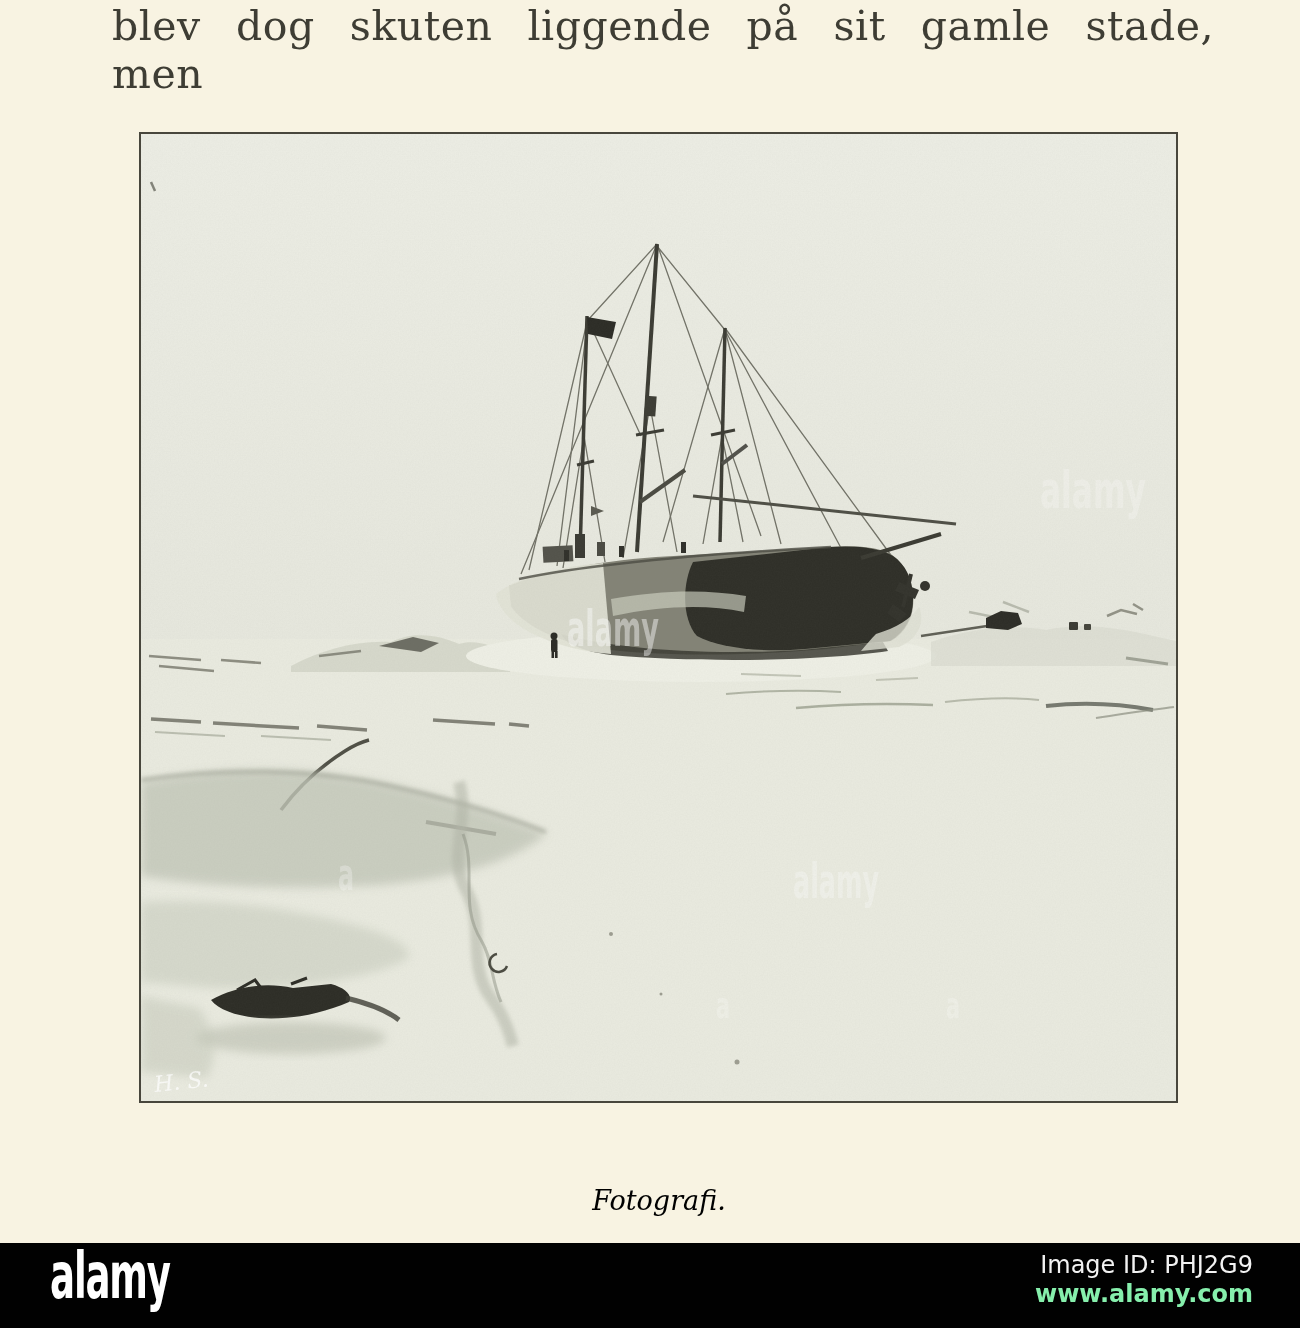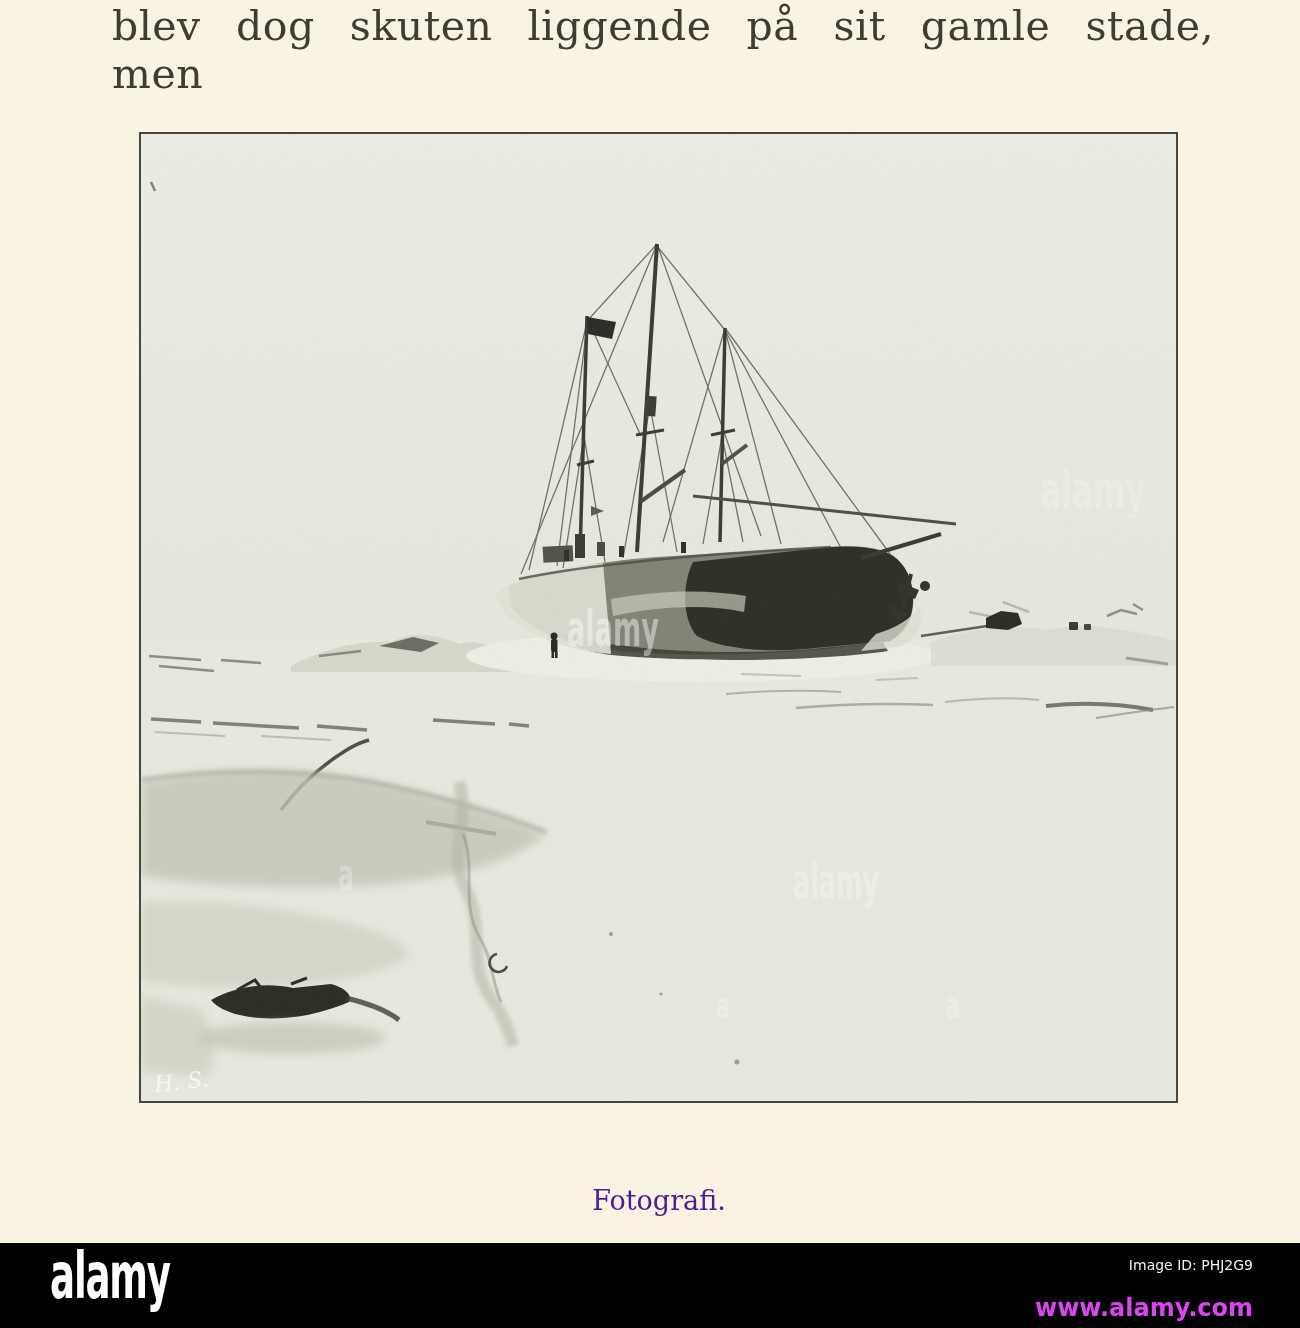--- a/index.html
+++ b/index.html
@@ -23,38 +23,38 @@
   .photo-frame svg{display:block;width:100%;height:100%;}
   
   .caption{
     position:absolute;left:140px;top:1141px;width:1038px;text-align:center;
     font-family:"DejaVu Sans","Liberation Sans",sans-serif;
     font-weight:bold;font-size:25px;letter-spacing:.6px;color:#22211b;
   }
   .caption-sub{
     position:absolute;left:140px;top:1185px;width:1038px;text-align:center;
     font-family:"DejaVu Serif","Liberation Serif",serif;
-    font-size:27px;color:#4c1d95;
+    font-size:27px;color:#000000;font-style:italic;
   }
   
   .footer-bar{
     position:absolute;left:0;top:1243px;width:1300px;height:85px;background:#010101;
   }
   .alamy-logo{
     position:absolute;left:50px;top:3px;
     font-family:"DejaVu Sans","Liberation Sans",sans-serif;
     font-weight:bold;font-size:64px;line-height:60px;color:#ffffff;
     transform:scaleX(.58);transform-origin:left top;letter-spacing:-2px;
   }
   .footer-right{
     position:absolute;right:47px;top:11px;text-align:right;
     font-family:"DejaVu Sans","Liberation Sans",sans-serif;color:#f2f2f2;
   }
-  .image-id{font-size:14px;line-height:22px;}
-  .website{font-size:24px;font-weight:bold;line-height:28px;margin-top:18px;color:#d946ef;}
+  .image-id{font-size:24px;line-height:22px;}
+  .website{font-size:24px;font-weight:bold;line-height:28px;margin-top:4px;color:#86efac;}
 </style>
 </head>
 <body>
 
 <div class="screen">
 
   <div class="top-text">blev dog skuten liggende på sit gamle stade, men</div>
 
   <div class="photo-frame">
     <svg viewBox="0 0 1035 967" preserveAspectRatio="none">

